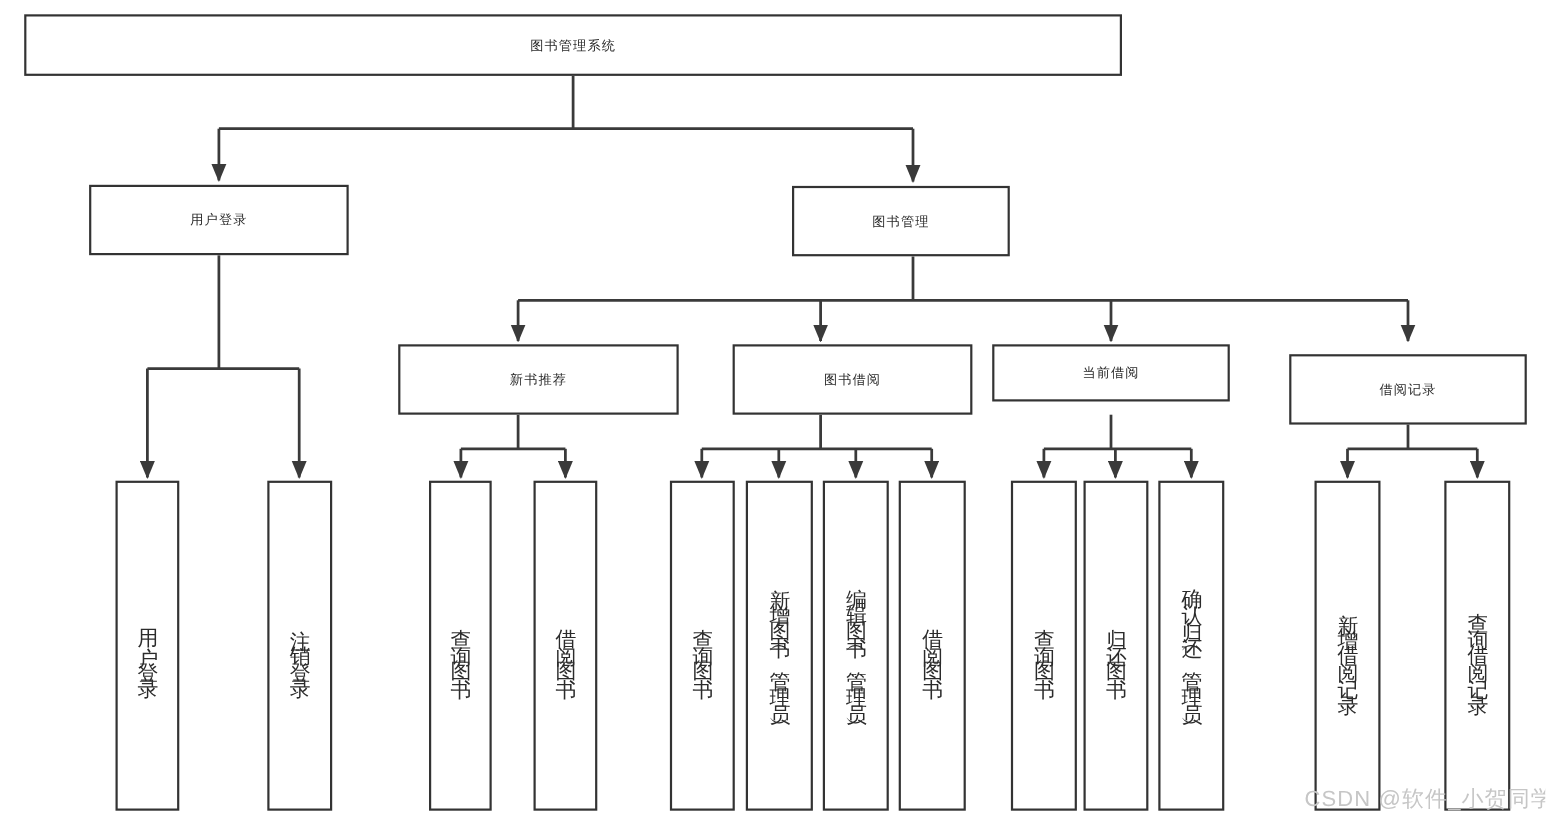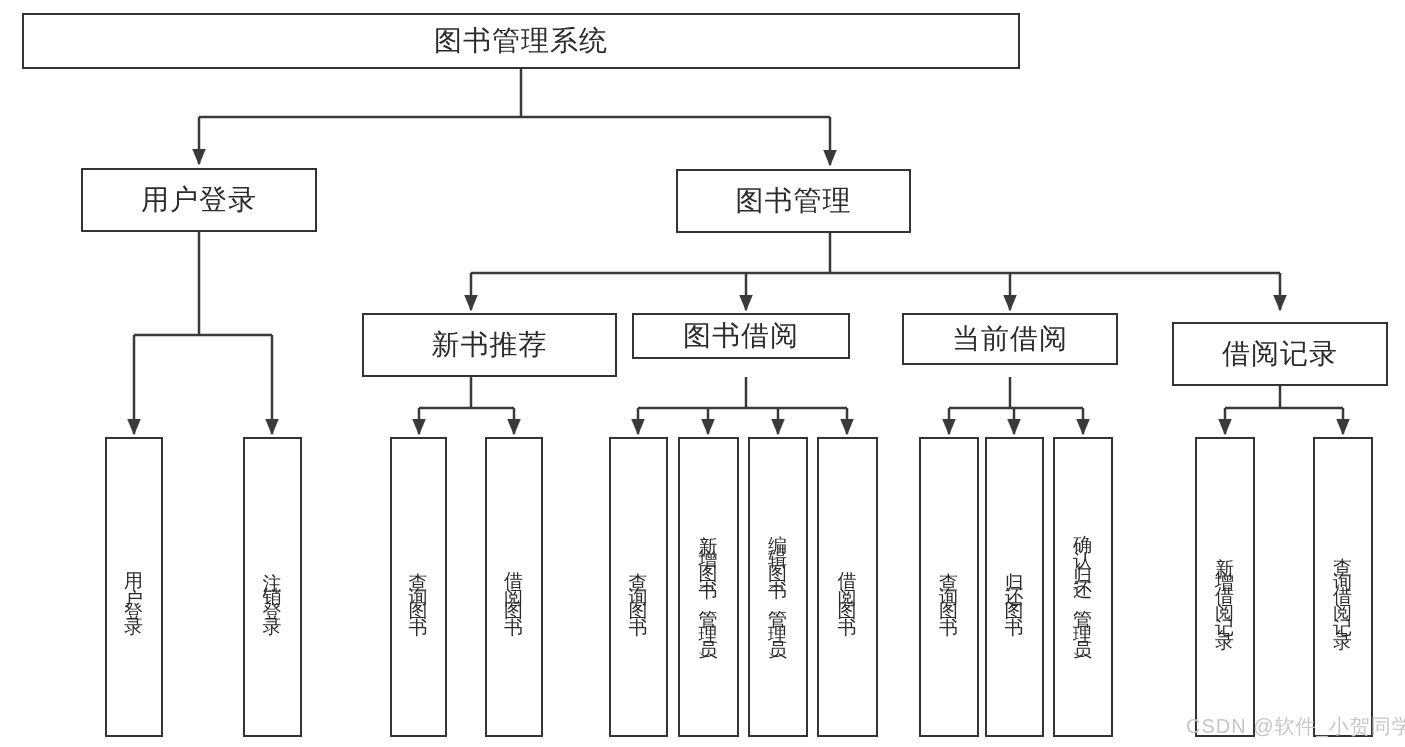--- a/index.html
+++ b/index.html
@@ -24,21 +24,21 @@
   #arrowhead path{fill:var(--line);stroke:none;}
   .node{
     position:absolute;
     box-sizing:border-box;
     background:var(--box-fill);
     border:2.5px solid var(--box-border);
     display:flex;align-items:center;justify-content:center;
     z-index:2;
   }
   .node span{
-    font-size:28px;
+    font-size:12px;
     color:var(--text);
     letter-spacing:1px;
     white-space:nowrap;
   }
   .leaf span{
     writing-mode:vertical-rl;
     text-orientation:mixed;
     font-size:19px;
     letter-spacing:15px;
     white-space:normal;
@@ -107,28 +107,28 @@
     <path d="M1343,408 V434" marker-end="url(#arrowhead)"></path>
   </svg>
 
   <div class="node" style="left:22px;top:13px;width:998px;height:56px">
     <span>图书管理系统</span>
   </div>
 
   <div class="node" style="left:81px;top:168px;width:236px;height:64px">
     <span>用户登录</span>
   </div>
-  <div class="node" style="left:676px;top:169px;width:235px;height:64px">
+  <div class="node" style="left:720px;top:169px;width:198px;height:64px">
     <span>图书管理</span>
   </div>
 
   <div class="node" style="left:362px;top:313px;width:255px;height:64px">
     <span>新书推荐</span>
   </div>
-  <div class="node" style="left:632px;top:313px;width:218px;height:46px">
+  <div class="node" style="left:666px;top:313px;width:218px;height:64px">
     <span>图书借阅</span>
   </div>
   <div class="node" style="left:902px;top:313px;width:216px;height:52px">
     <span>当前借阅</span>
   </div>
   <div class="node" style="left:1172px;top:322px;width:216px;height:64px">
     <span>借阅记录</span>
   </div>
 
   <div class="node leaf" style="left:105px;top:437px;width:58px;height:300px">

